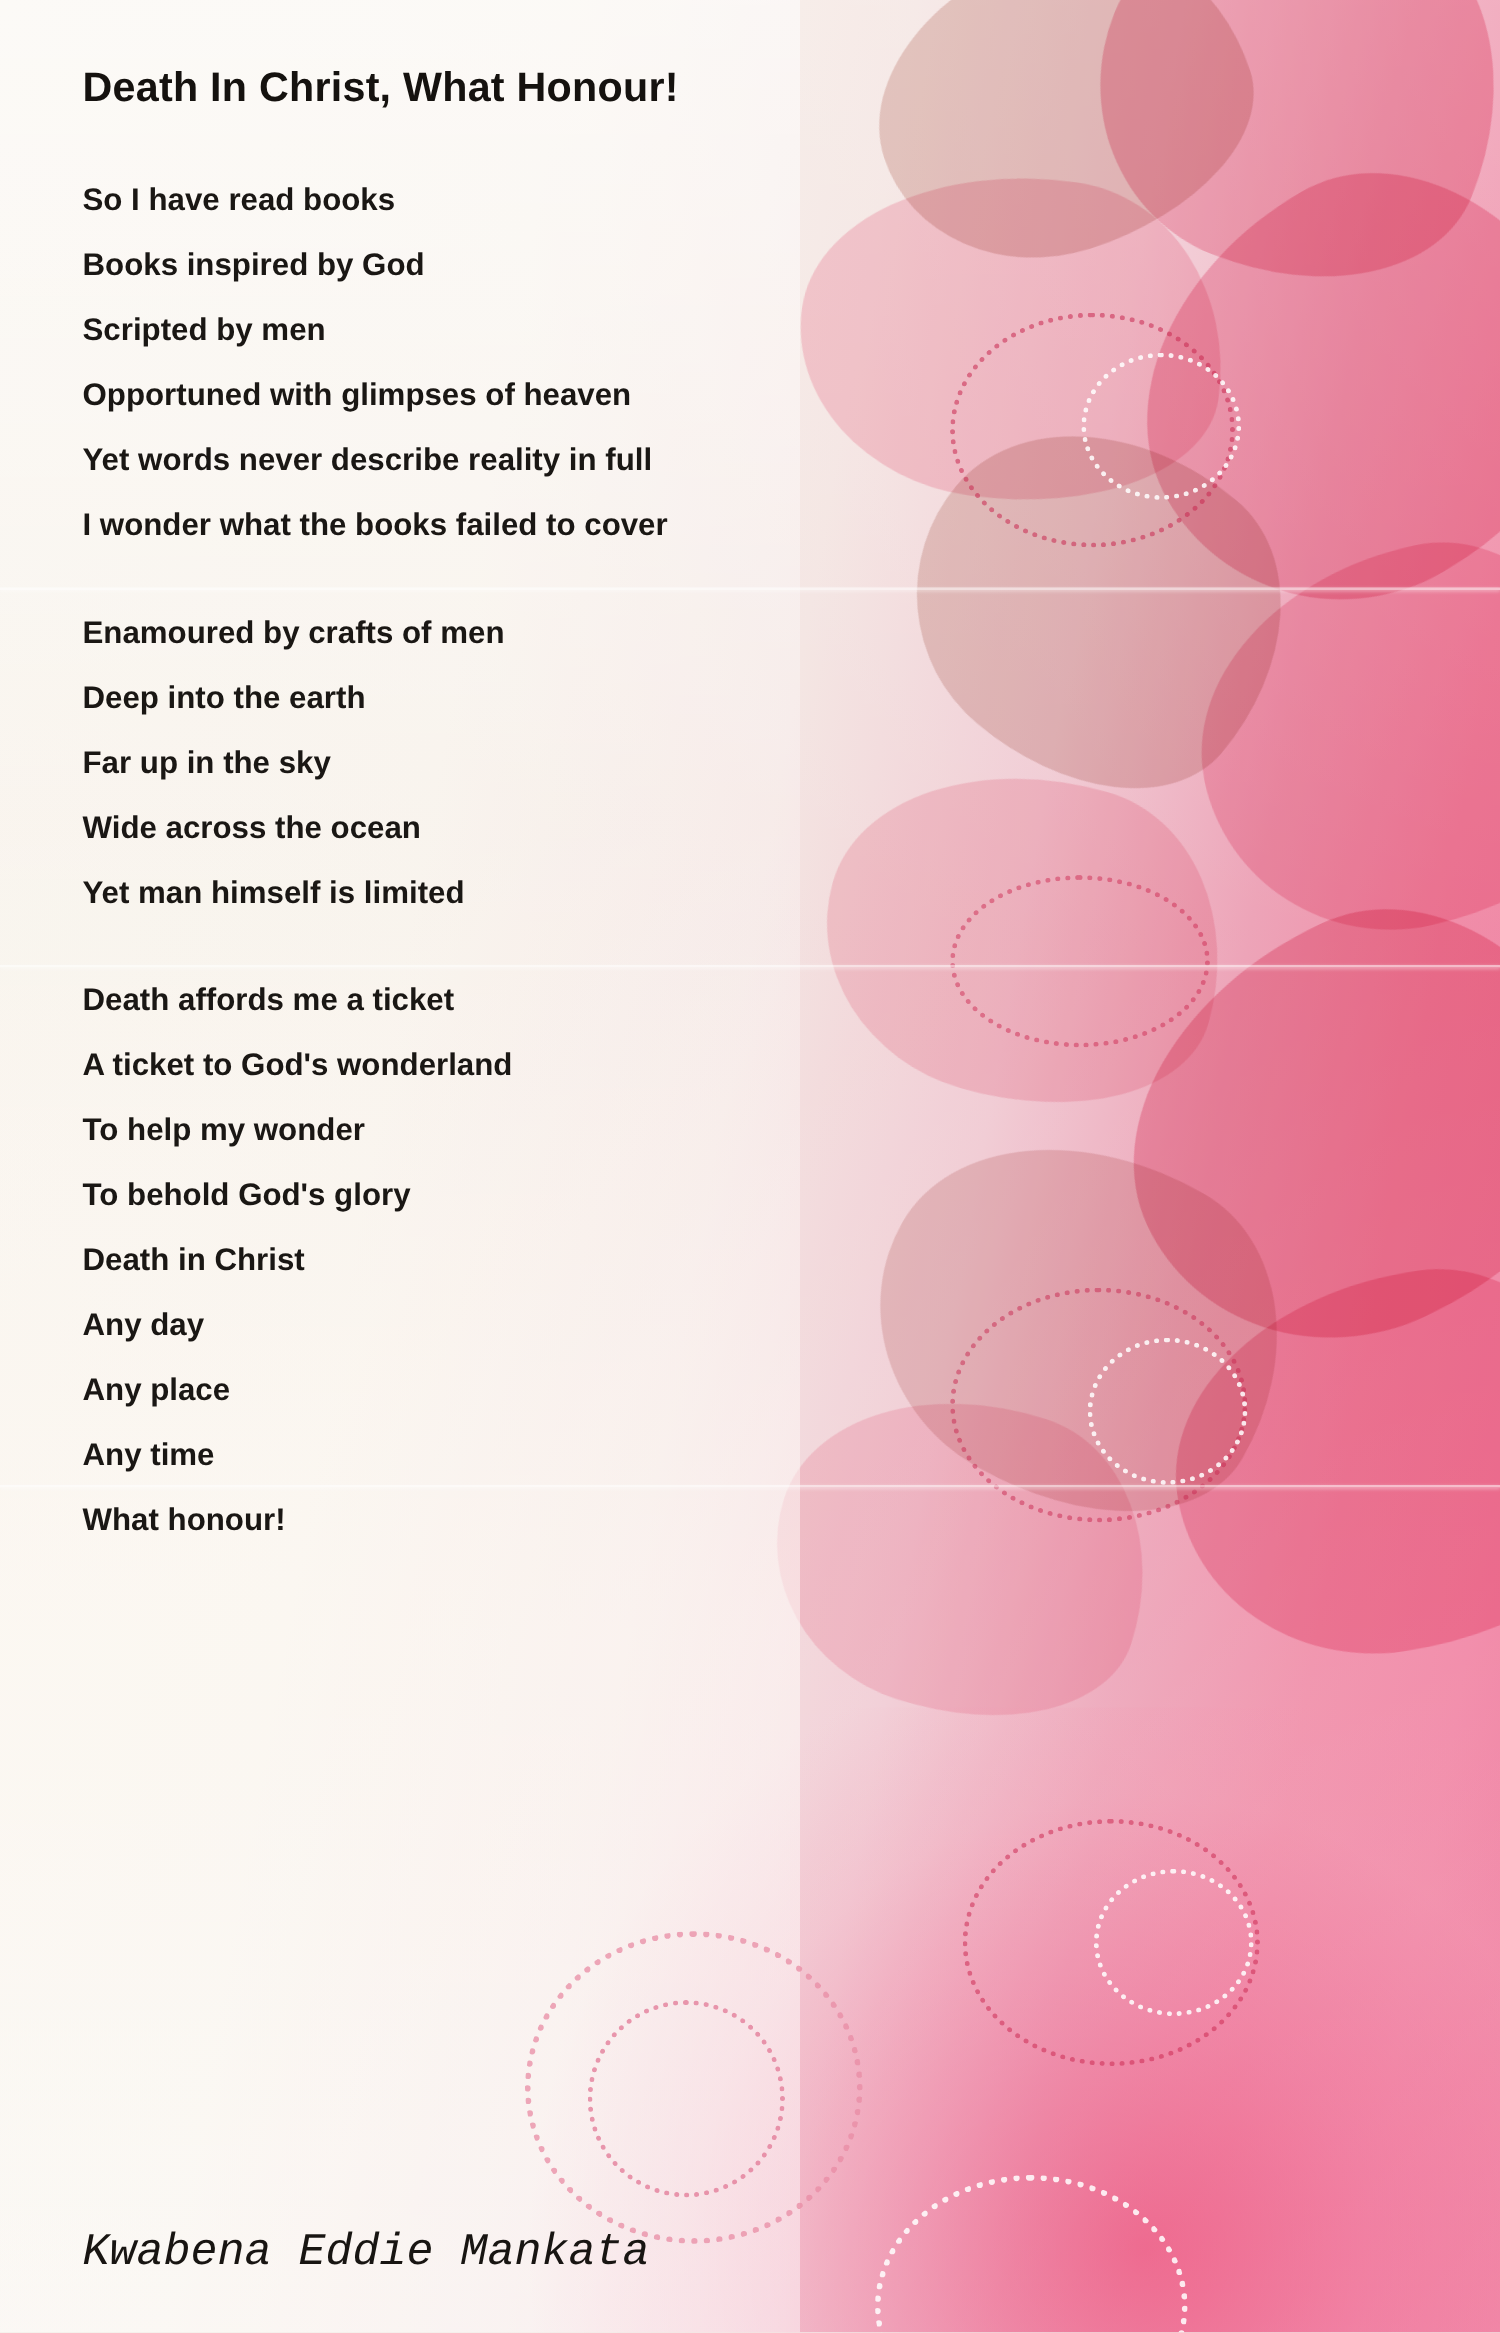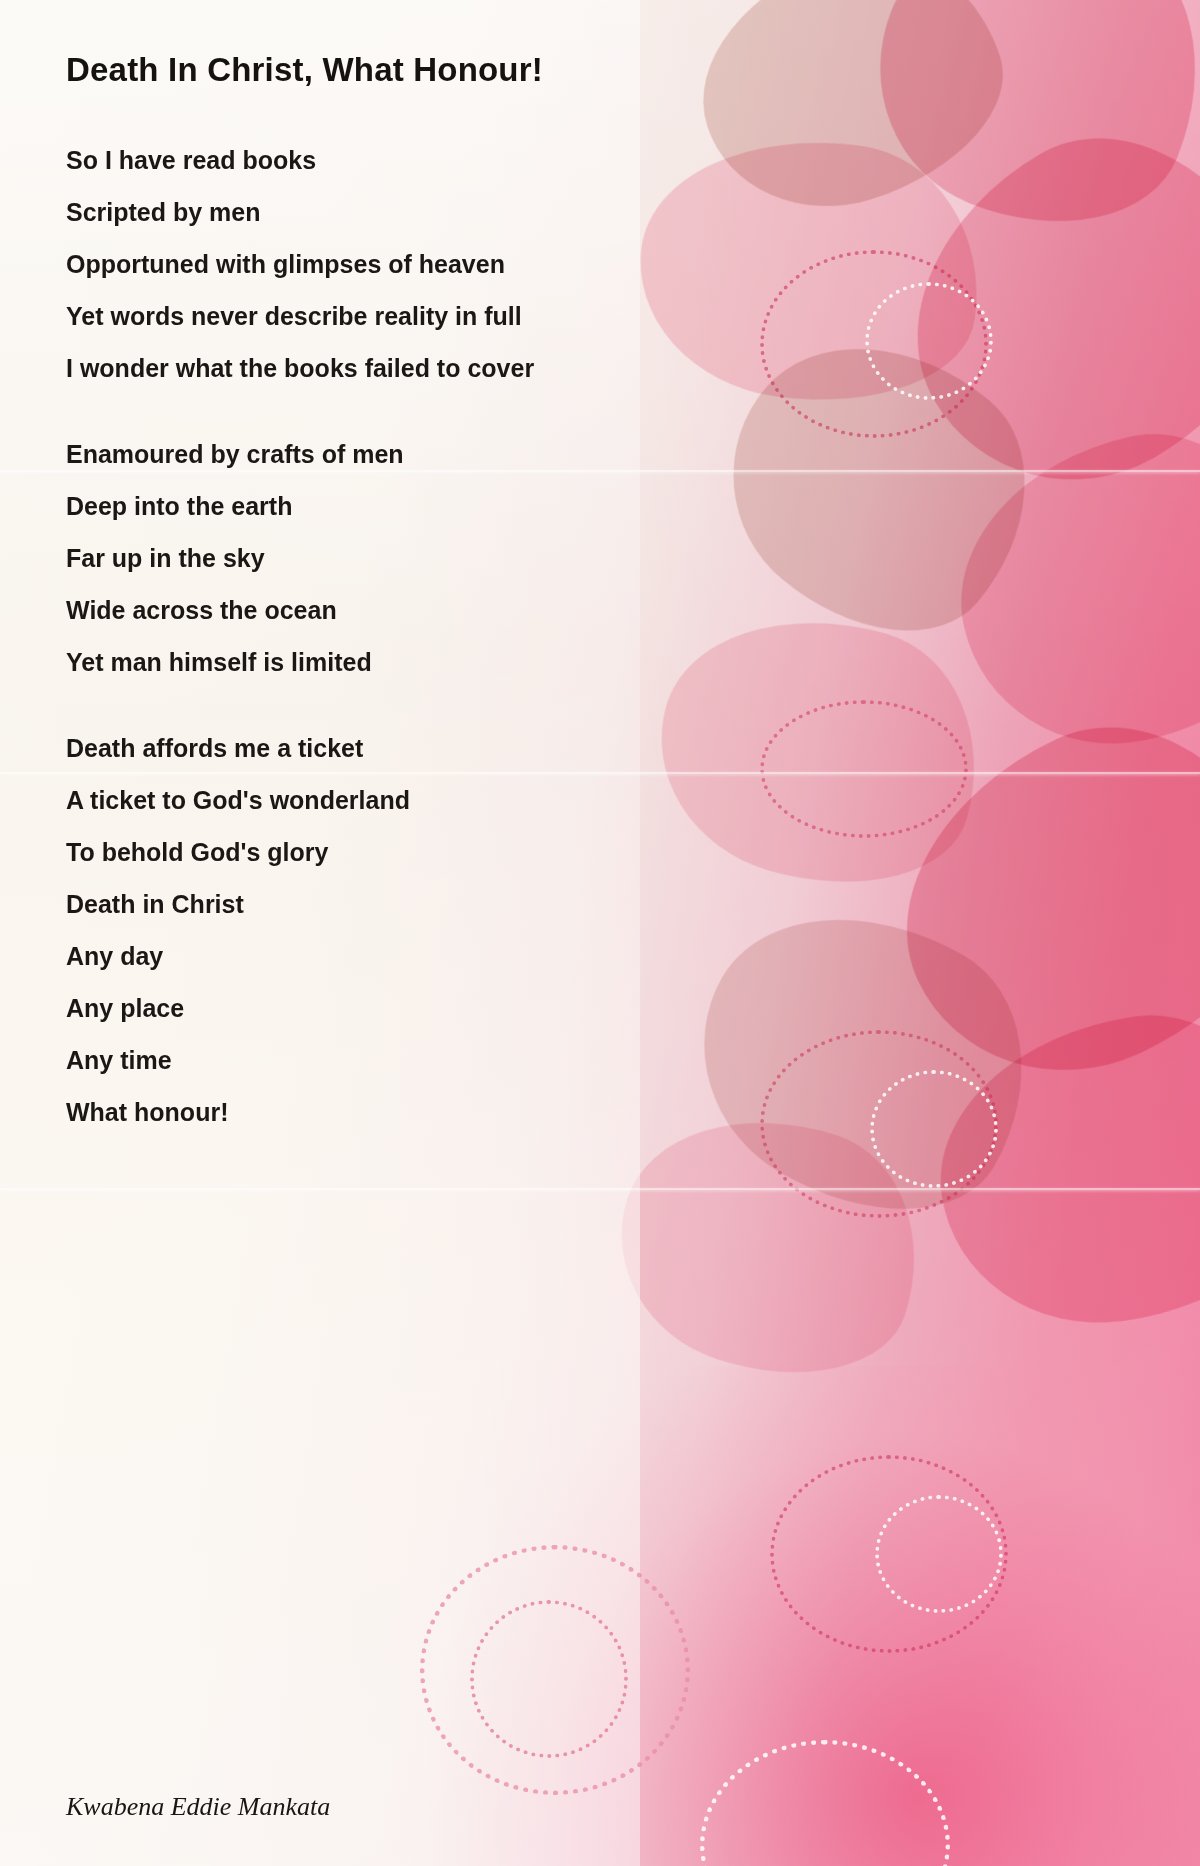--- a/index.html
+++ b/index.html
@@ -110,24 +110,24 @@
     font-weight: bold;
     color: #1a1714;
     line-height: 52px;
     white-space: pre;
   }
 
   .author {
     position: absolute;
     left: 66px;
     bottom: 44px;
-    font-size: 26px;
+    font-size: 36px;
     font-style: italic;
     color: #181512;
-    font-family: Liberation Serif, serif;
+    font-family: Liberation Mono, monospace;
   }
 </style>
 </head>
 <body>
 
 <div class="page">
 
   <div class="bg-layer">
     <div class="bg-blooms">
       <div class="petal" style="left:120px;  top:40px;   width:300px; height:240px; background:rgba(205,150,140,0.40); transform:rotate(-18deg);"></div>
@@ -160,38 +160,40 @@
     <div class="seam" style="top:470px;"></div>
     <div class="seam" style="top:772px;"></div>
     <div class="seam" style="top:1188px;"></div>
   </div>
 
   <div class="content">
     <h1 class="poem-title">Death In Christ, What Honour!</h1>
 
     <div class="stanza">
       <div class="line">So I have read books</div>
+      <div class="line">Books inspired by God</div>
       <div class="line">Scripted by men</div>
       <div class="line">Opportuned with glimpses of heaven</div>
       <div class="line">Yet words never describe reality in full</div>
       <div class="line">I wonder what the books failed to cover</div>
     </div>
 
 
     <div class="stanza">
       <div class="line">Enamoured by crafts of men</div>
       <div class="line">Deep into the earth</div>
       <div class="line">Far up in the sky</div>
       <div class="line">Wide across the ocean</div>
       <div class="line">Yet man himself is limited</div>
     </div>
 
     <div class="stanza">
       <div class="line">Death affords me a ticket</div>
       <div class="line">A ticket to God's wonderland</div>
+      <div class="line">To help my wonder</div>
       <div class="line">To behold God's glory</div>
       <div class="line">Death in Christ</div>
       <div class="line">Any day</div>
       <div class="line">Any place</div>
       <div class="line">Any time</div>
       <div class="line">What honour!</div>
     </div>
   </div>
 
   <div class="author">Kwabena Eddie Mankata</div>

